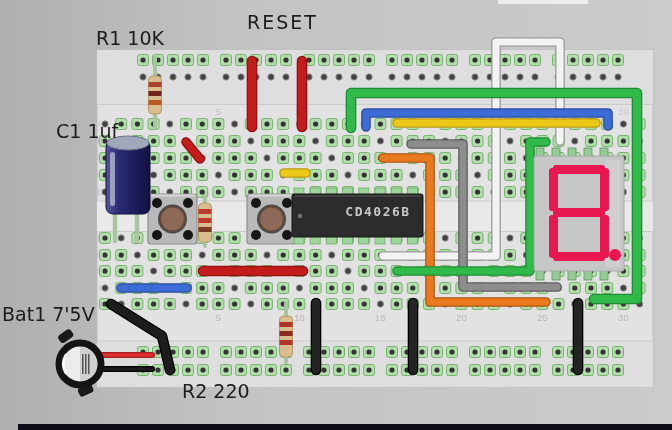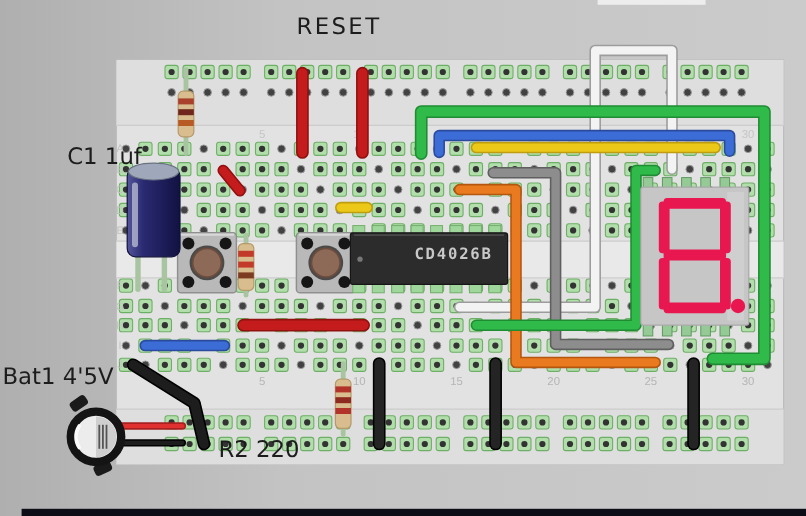--- a/index.html
+++ b/index.html
@@ -1033,17 +1033,18 @@
         <circle cx="80" cy="364" r="21" fill="#ececec" stroke="#141414" stroke-width="7"></circle>
         <path d="M 80 347 A 17 17 0 0 1 80 381 Z" fill="#cfcfcf"></path>
         <path d="M 66 355 A 16.5 16.5 0 0 0 66 373" fill="none" stroke="#fbfbfb" stroke-width="3" stroke-linecap="round"></path>
         <rect x="82" y="354" width="1.5" height="20" fill="#555555"></rect>
         <rect x="85" y="354" width="1.5" height="20" fill="#555555"></rect>
         <rect x="88" y="354" width="1.5" height="20" fill="#555555"></rect>
       </g>
     </svg>
   <div id="topstrip"></div>
   <div id="botbar"></div>
+  <div class="lbl" style="left:96px;top:27px;">R1 10K</div>
   <div class="lbl spaced" style="left:231px;top:11px;">RESET</div>
   <div class="lbl" style="left:56px;top:120px;">C1 1uf</div>
-  <div class="lbl" style="left:2px;top:303px;">Bat1 4'5V</div>
-  <div class="lbl" style="left:182px;top:364px;">R2 220</div>
+  <div class="lbl" style="left:2px;top:303px;">Bat1 7'5V</div>
+  <div class="lbl" style="left:182px;top:380px;">R2 220</div>
 </div>
 
 </body></html>

